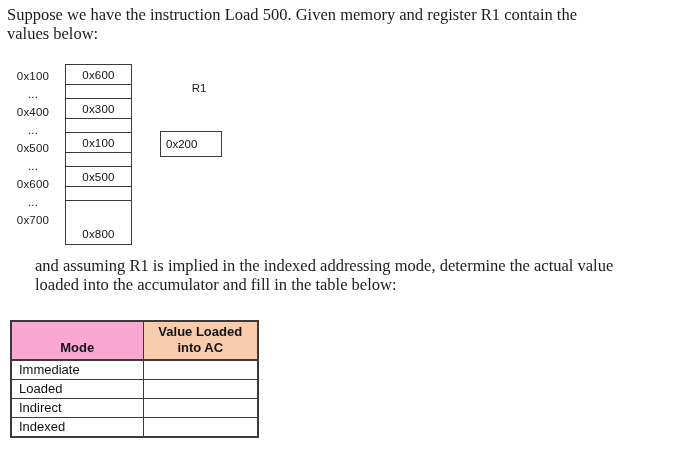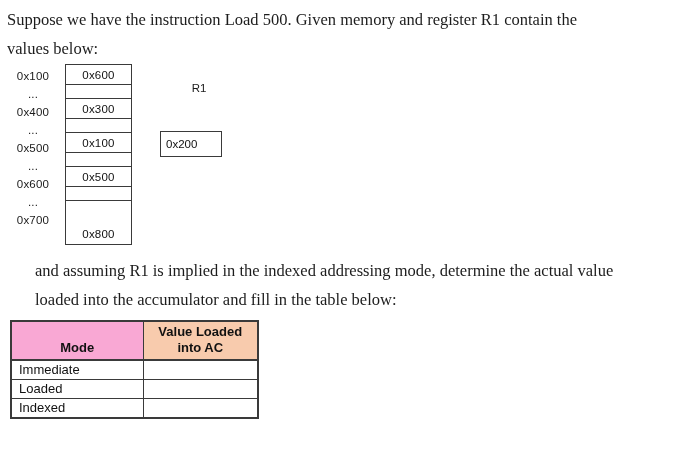--- a/index.html
+++ b/index.html
@@ -13,21 +13,21 @@
     position: relative;
     width: 698px; height: 450px;
     background: #ffffff;
     overflow: hidden;
   }
   
   .para {
     position: absolute;
     font-family: "Liberation Serif", serif;
     font-size: 16.5px;
-    line-height: 29px;
+    line-height: 19px;
     color: #1c1c1c;
     white-space: pre-line;
   }
   .para-1 { left: 7px; top: 5px;  width: 684px; }
   .para-2 { left: 7px; top: 256px; width: 684px; margin-left: 28px; }
 
   
   .addr-col {
     position: absolute;
     left: 6px; top: 65px; width: 54px;
@@ -162,19 +162,23 @@
     <tbody>
       <tr>
         <td class="mode">Immediate</td>
         <td class="val"></td>
       </tr>
       <tr>
         <td class="mode">Loaded</td>
         <td class="val"></td>
       </tr>
       <tr>
+        <td class="mode">Indirect</td>
+        <td class="val"></td>
+      </tr>
+      <tr>
         <td class="mode">Indexed</td>
         <td class="val"></td>
       </tr>
     </tbody>
   </table>
 
 </div>
 
 </body></html>

